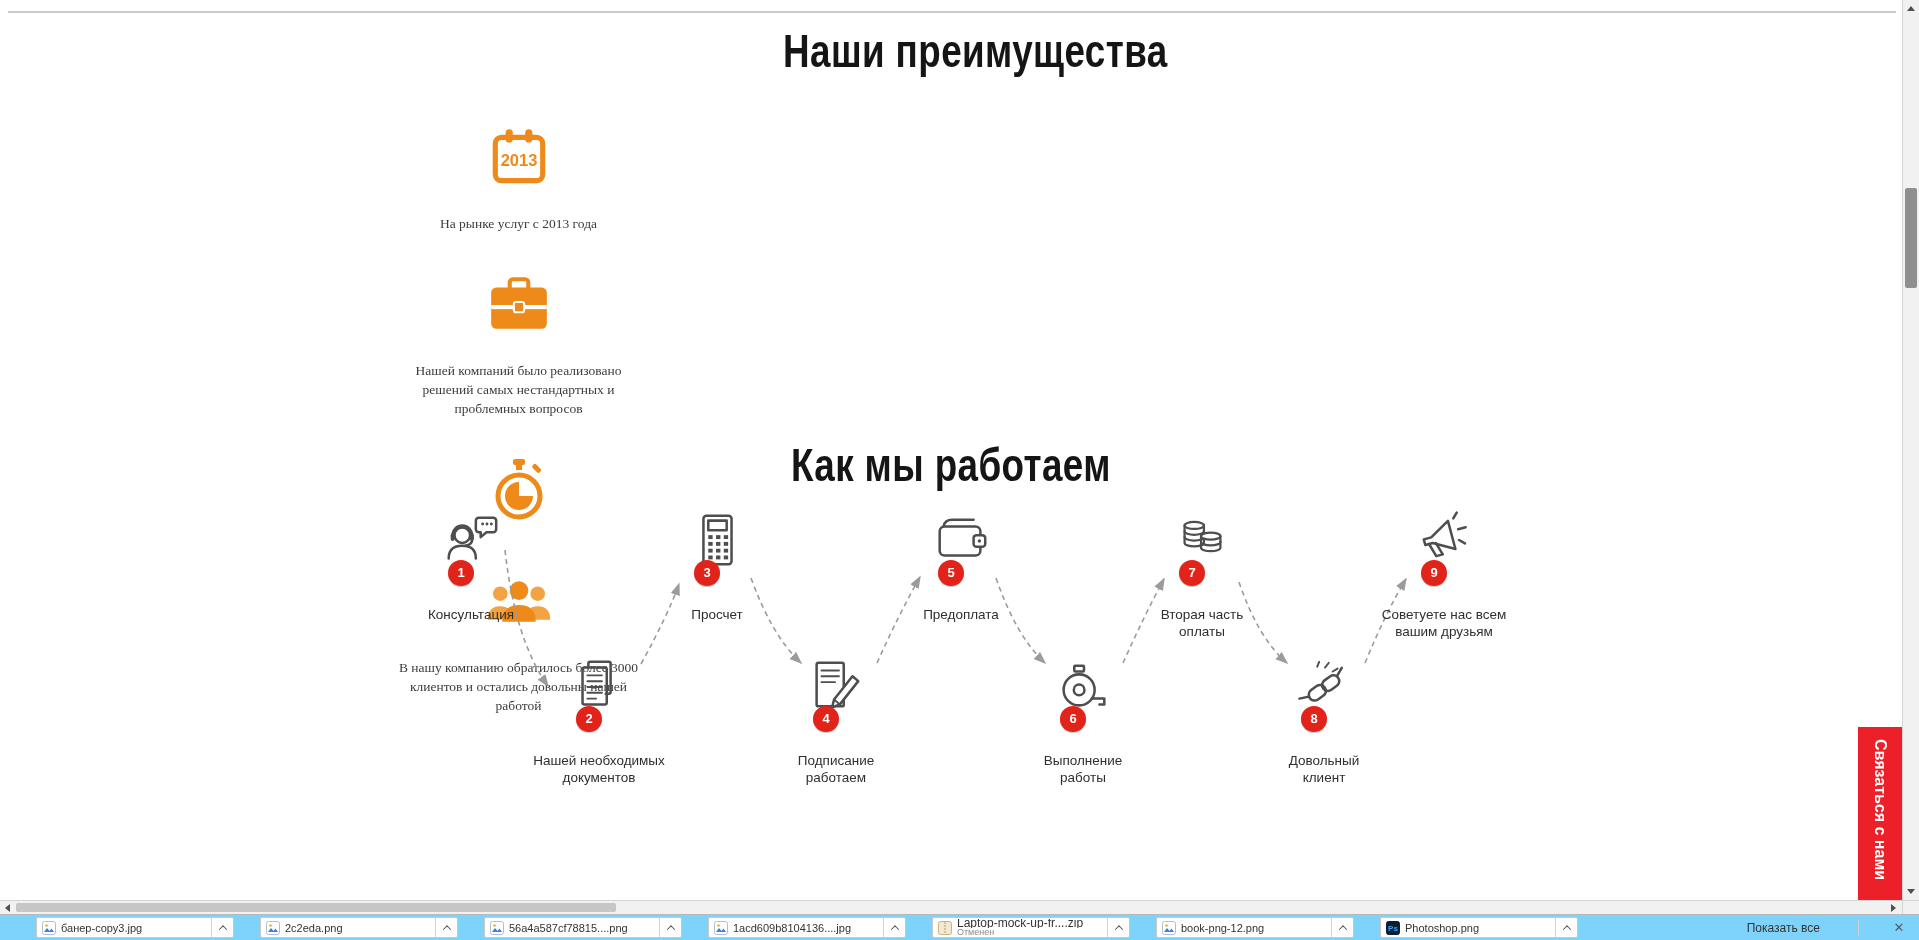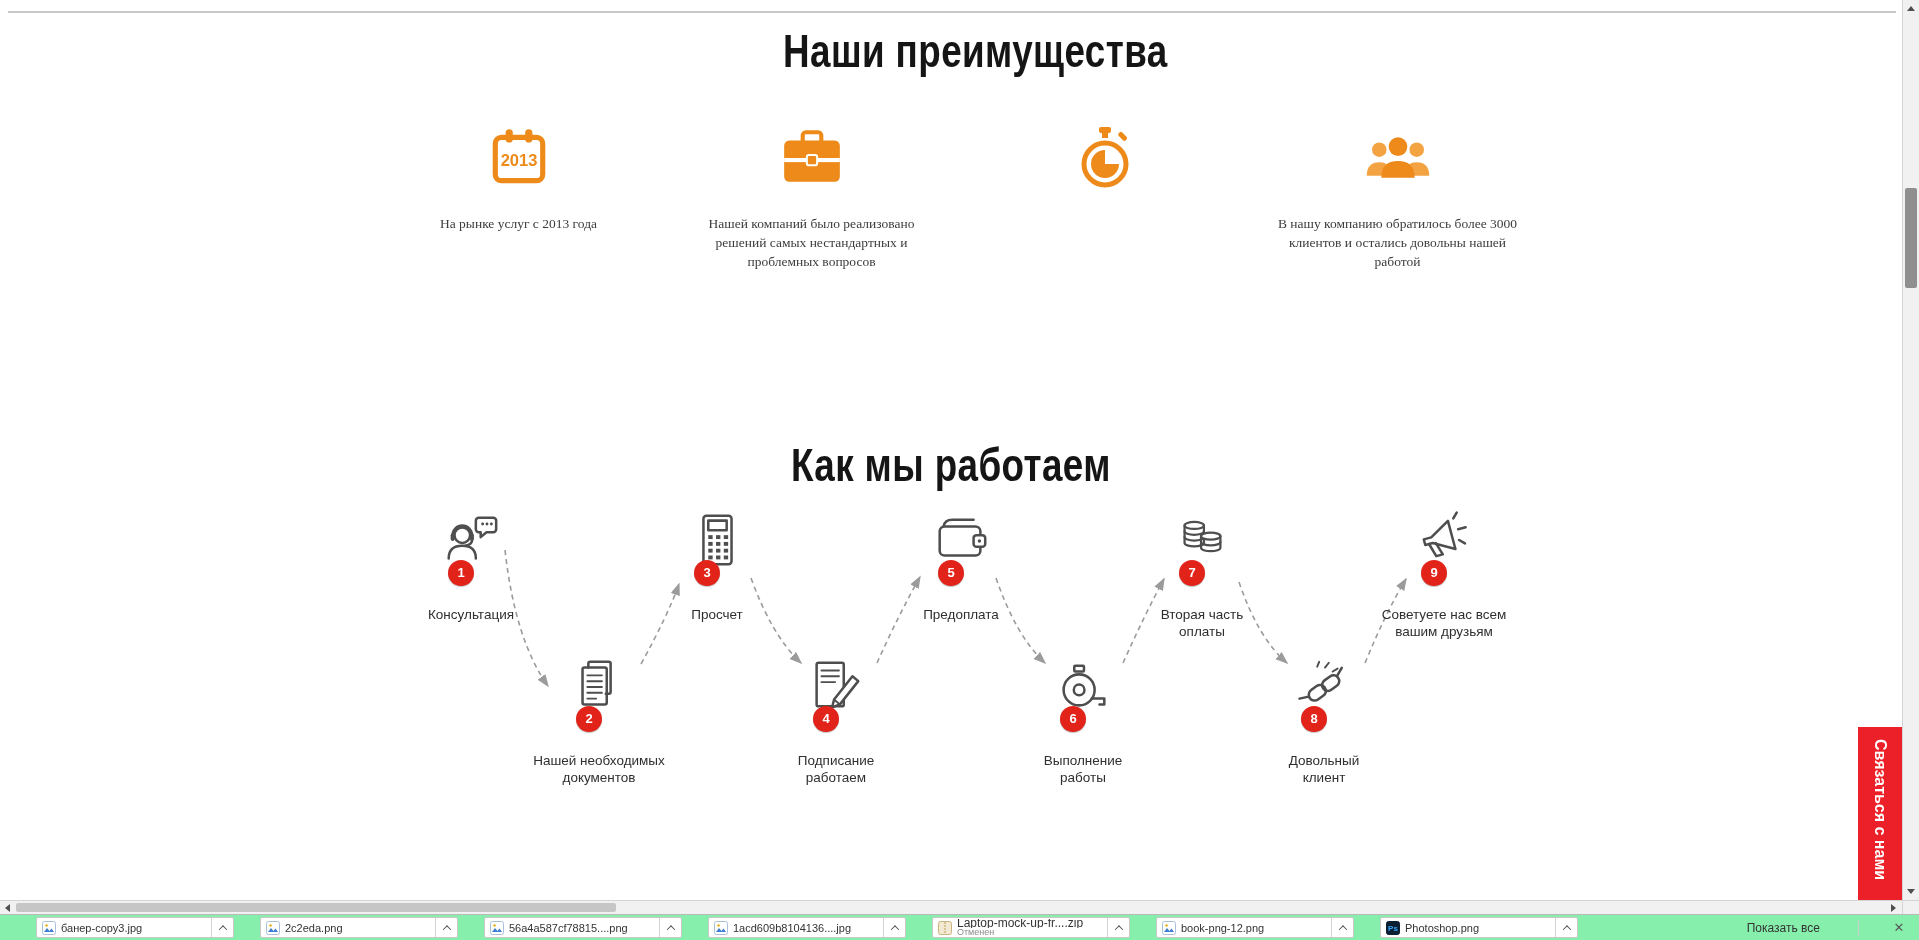--- a/index.html
+++ b/index.html
@@ -14,21 +14,21 @@
   .page-top-line { position:absolute; left:8px; top:11px; width:1888px; height:2px; background:#c9c9c9; }
 
   
   .sec-title { position:absolute; left:0; width:1902px; text-align:center; }
   .sec-title span { display:inline-block; transform:scaleX(0.8); transform-origin:center;
     font-size:46px; font-weight:700; color:#151515; letter-spacing:0.5px; white-space:nowrap; }
   .adv-title { top:4px;padding-left:48px; }
   .wf-title  { top:418px; }
 
   
-  .adv-row { position:absolute; left:378px; top:98px; width:1160px; display:flex; gap:12px; }
+  .adv-row { position:absolute; left:378px; top:98px; width:1160px; display:flex; gap:12px;flex-direction:column; }
   .adv-card { width:281px; display:flex; flex-direction:column; align-items:center; padding-top:20px; }
   .adv-icon { height:80px; display:flex; align-items:center; justify-content:center; }
   .adv-text { margin:16px 0 0; font-size:13.5px; line-height:19px; text-align:center; color:#3c3c3c;font-family:Liberation Serif, serif; }
   .adv-card:nth-child(1) .adv-text { max-width:260px; }
   .adv-card:nth-child(2) .adv-text { max-width:224px; }
   .adv-card:nth-child(3) .adv-text { max-width:214px; }
   .adv-card:nth-child(4) .adv-text { max-width:240px; }
 
   
   .step { position:absolute; width:180px; text-align:center; }
@@ -66,21 +66,21 @@
     background:#f1f1f1; border-top:1px solid #d4d4d4; }
   .h-scroll .arr-left { position:absolute; left:5px; top:3px; width:0; height:0;
     border-top:4px solid transparent; border-bottom:4px solid transparent; border-right:5px solid #4f4f4f; }
   .h-scroll .arr-right { position:absolute; right:6px; top:3px; width:0; height:0;
     border-top:4px solid transparent; border-bottom:4px solid transparent; border-left:5px solid #4f4f4f; }
   .h-thumb { position:absolute; left:16px; top:2px; width:600px; height:9px; background:#c6c6c6; border-radius:2px; }
   .scroll-corner { position:absolute; left:1902px; top:900px; width:17px; height:14px;
     background:#f1f1f1; border-left:1px solid #d4d4d4; border-top:1px solid #d4d4d4; }
 
   
-  .dl-bar { position:absolute; left:0; top:914px; width:1919px; height:26px; background:#86efac;
+  .dl-bar { position:absolute; left:0; top:914px; width:1919px; height:26px; background:#7dd3fc;
     border-top:1px solid #b9b9b9; display:flex; align-items:center; padding:0 6px 0 36px; gap:26px; }
   .dl-item { display:flex; align-items:center; height:21px; width:198px; flex:0 0 198px;
     border:1px solid #c8c8c8; border-radius:2px; background:#fff; padding-left:5px; cursor:pointer; }
   .dl-item .name { font-size:11px; color:#333; flex:1; white-space:nowrap; overflow:hidden;
     text-overflow:ellipsis; margin-left:5px; text-align:left; }
   .dl-item .two-line { flex:1; margin-left:5px; overflow:hidden; line-height:9px; }
   .dl-item .two-line .name { font-size:12px; margin-left:0; display:block; }
   .dl-item .two-line .status { font-size:9px; color:#8a8a8a; display:block; white-space:nowrap; overflow:hidden; }
   .dl-caret { width:22px; height:100%; border-left:1px solid #d4d4d4; display:flex;
     align-items:center; justify-content:center; margin-left:4px; cursor:pointer; }

